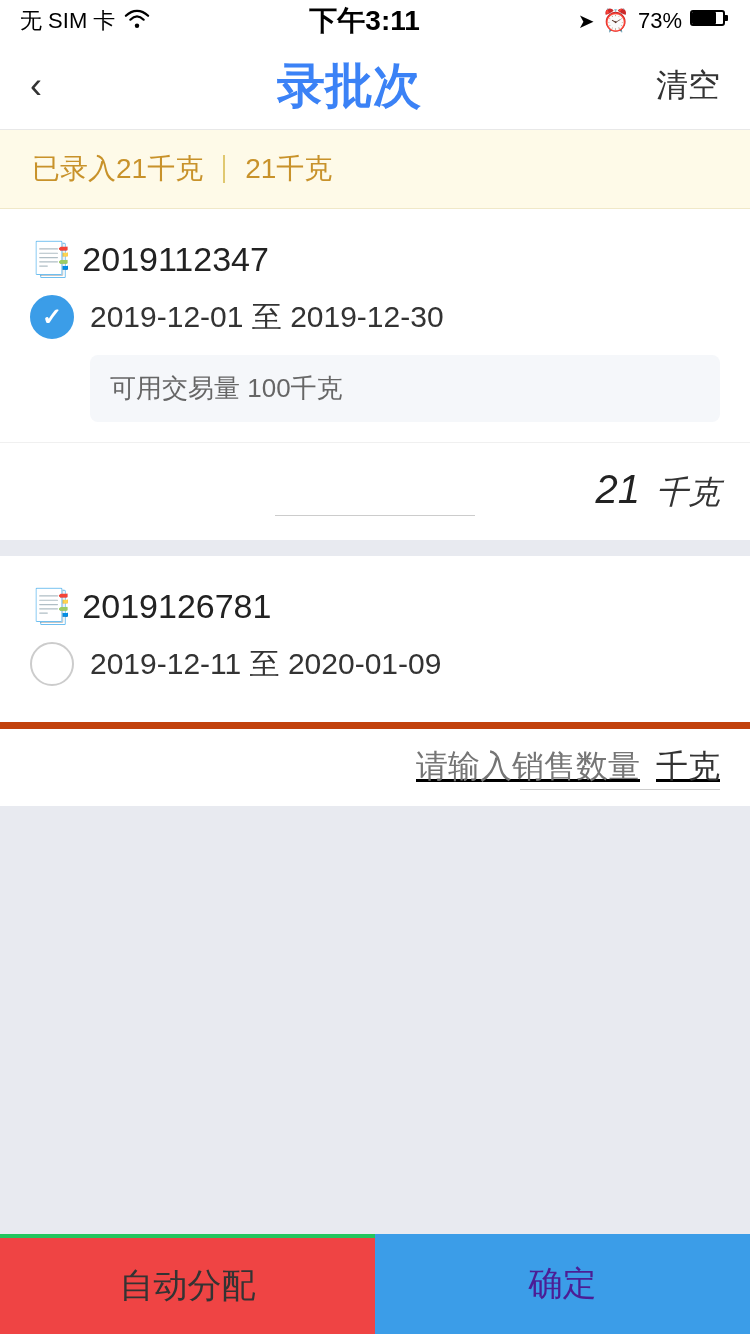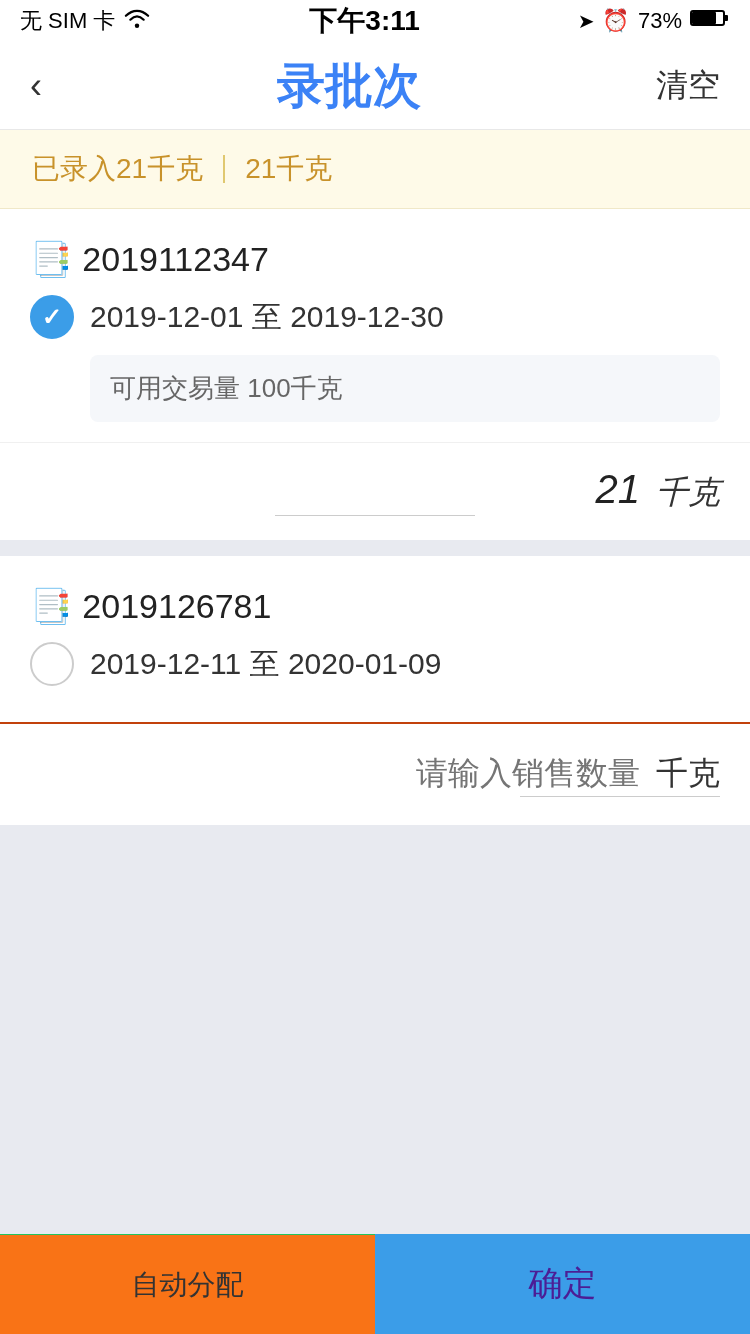--- a/index.html
+++ b/index.html
@@ -181,26 +181,27 @@
     
     .card-divider {
       width: 100%;
       height: 16px;
       background: #e8eaf0;
     }
 
     
     .input-row {
       background: #fff;
-      padding: 28px 30px;
+      padding: 16px 30px;
       display: flex;
       align-items: center;
       justify-content: flex-end;
       gap: 16px;
-      border-top: 2px solid #c2410c;
+      border-top: 7px solid #c2410c;
+      text-decoration: underline;
     }
     .sale-input {
       border: none;
       outline: none;
       font-size: 32px;
       color: #999;
       text-align: right;
       width: 300px;
       background: transparent;
     }
@@ -224,29 +225,29 @@
     .bottom-bar {
       position: fixed;
       bottom: 0;
       left: 0;
       width: 750px;
       height: 100px;
       display: flex;
     }
     .btn-auto {
       flex: 1;
-      background: #f97316;
+      background: #ef4444;
       border: none;
-      font-size: 28px;
+      font-size: 34px;
       color: #333;
       display: flex;
       align-items: center;
       justify-content: center;
       cursor: pointer;
-      border-top: 1px solid #22c55e;
+      border-top: 4px solid #22c55e;
     }
     .btn-confirm {
       flex: 1;
       background: #3b9de8;
       border: none;
       font-size: 34px;
       color: #4c1d95;
       display: flex;
       align-items: center;
       justify-content: center;

